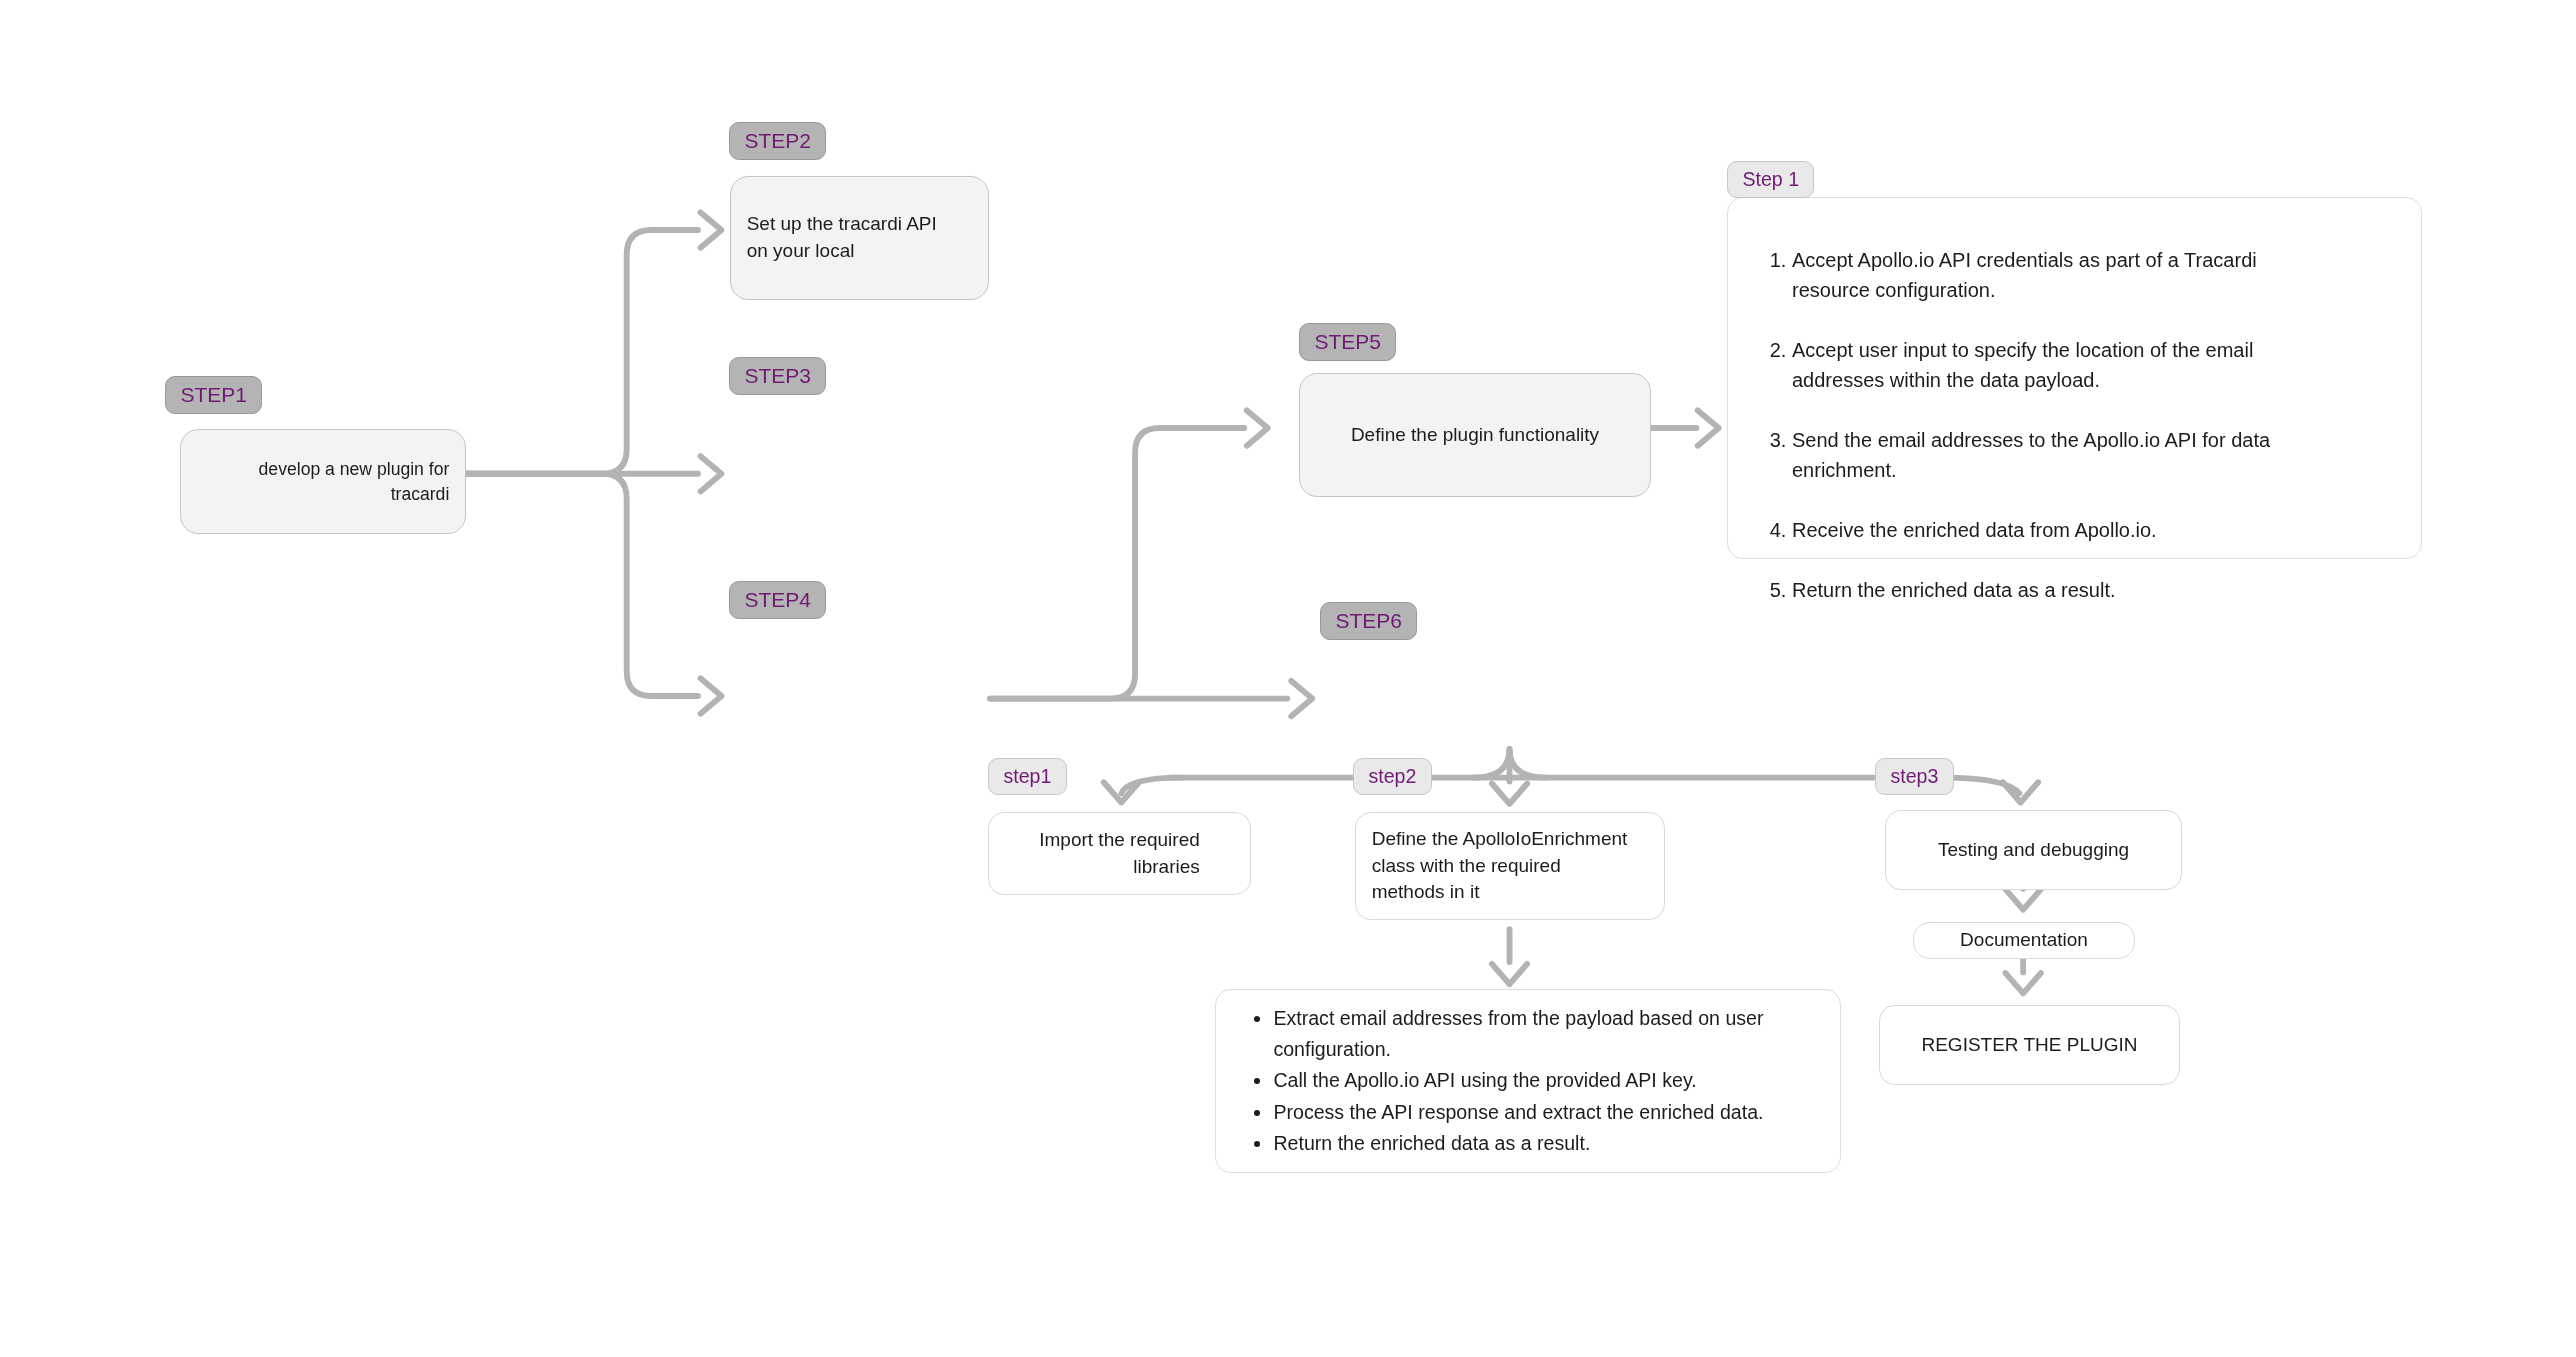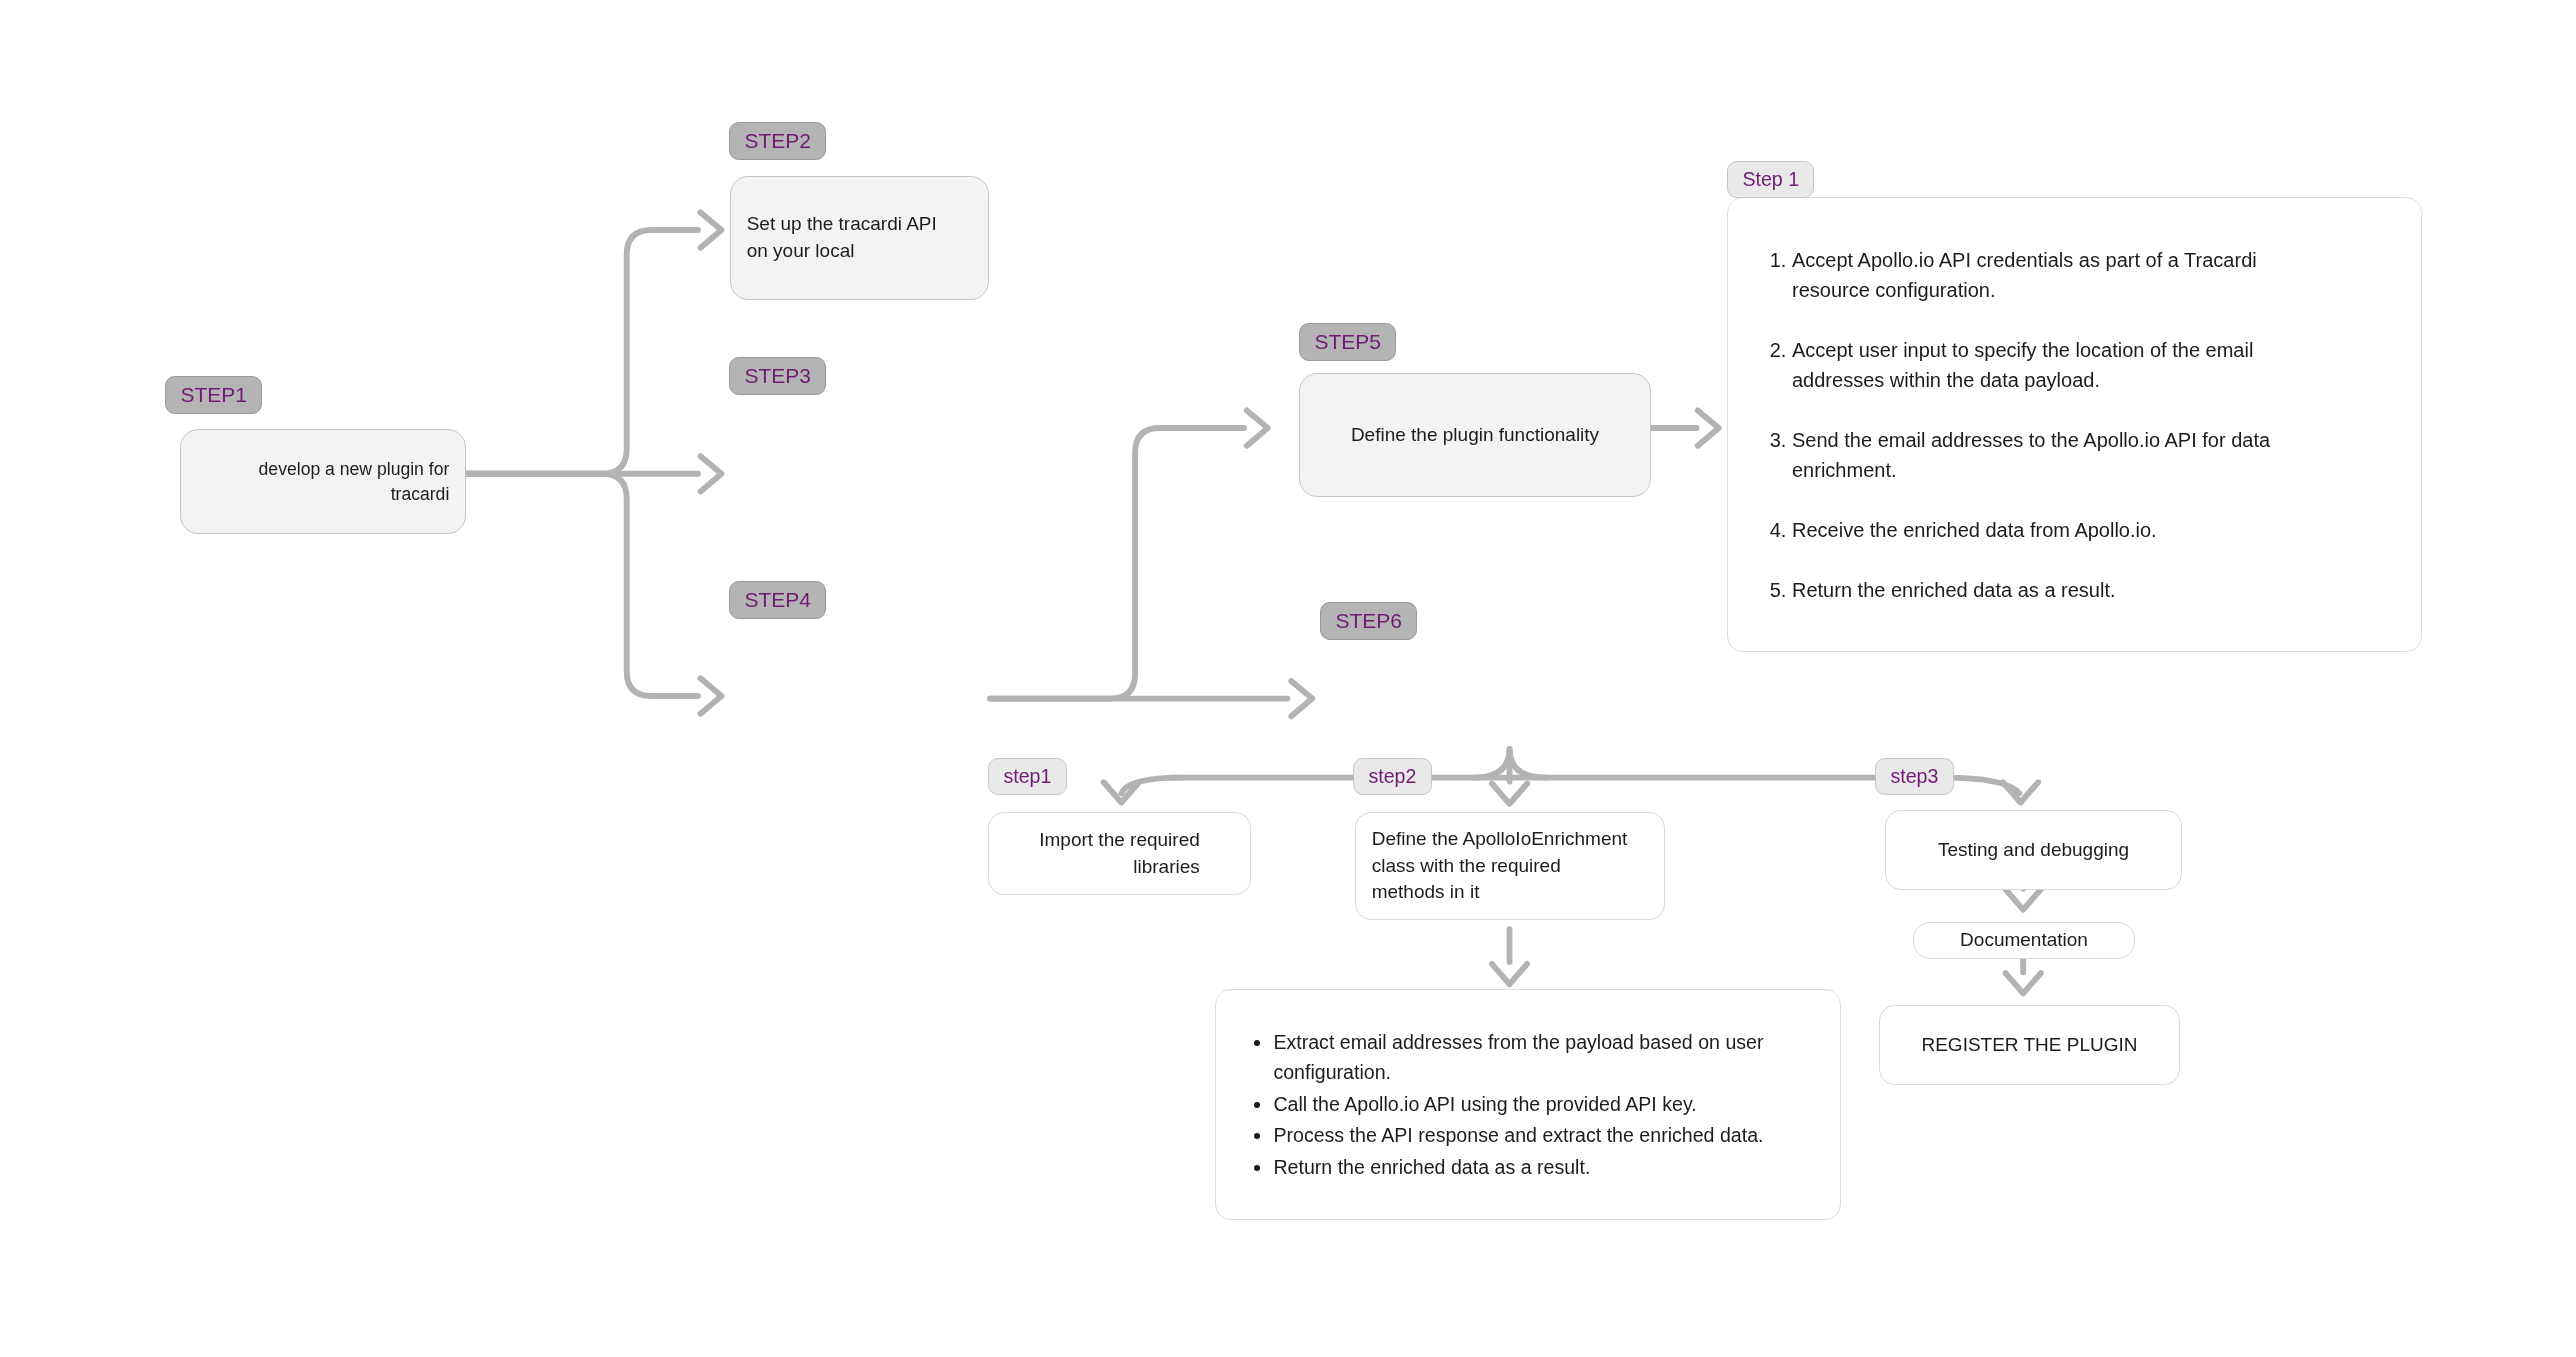--- a/index.html
+++ b/index.html
@@ -123,21 +123,21 @@
   <div class="pill step" style="left:729px;top:581px">STEP4</div>
   <div class="pill step" style="left:1299px;top:323px">STEP5</div>
   <div class="pill step" style="left:1320px;top:602px">STEP6</div>
 
   <div class="node gray pad center small-text" style="left:180px;top:421px;width:286px;height:105px">develop a new plugin for tracardi</div>
   <div class="node gray pad" style="left:730px;top:168px;width:259px;height:124px">Set up the tracardi API
 on your local</div>
   <div class="node gray pad center" style="left:1299px;top:365px;width:352px;height:124px">Define the plugin functionality</div>
 
   <div class="pill sub" style="left:1727px;top:161px">Step 1</div>
-  <div class="panel" style="left:1727px;top:197px;width:695px;height:455px">
+  <div class="panel" style="left:1727px;top:197px;width:695px;height:362px">
     <ol>
         <li>Accept Apollo.io API credentials as part of a Tracardi
 resource configuration.</li>
         <li>Accept user input to specify the location of the email
 addresses within the data payload.</li>
         <li>Send the email addresses to the Apollo.io API for data
 enrichment.</li>
         <li>Receive the enriched data from Apollo.io.</li>
         <li>Return the enriched data as a result.</li>
       </ol>
@@ -148,21 +148,21 @@
 libraries</div>
 
   <div class="pill sub" style="left:1353px;top:758px">step2</div>
   <div class="node white pad" style="left:1355px;top:804px;width:310px;height:108px">Define the ApolloIoEnrichment
 class with the required
 methods in it</div>
 
   <div class="pill sub" style="left:1875px;top:758px">step3</div>
   <div class="node white pad center" style="left:1885px;top:802px;width:297px;height:80px">Testing and debugging</div>
 
-  <div class="details" style="left:1215px;top:989px;width:626px;height:231px">
+  <div class="details" style="left:1215px;top:989px;width:626px;height:184px">
     <ul>
         <li>Extract email addresses from the payload based on user
 configuration.</li>
         <li>Call the Apollo.io API using the provided API key.</li>
         <li>Process the API response and extract the enriched data.</li>
         <li>Return the enriched data as a result.</li>
       </ul>
   </div>
 
   <div class="node white center" style="left:1913px;top:914px;width:222px;height:37px;border-radius:17px">Documentation</div>

